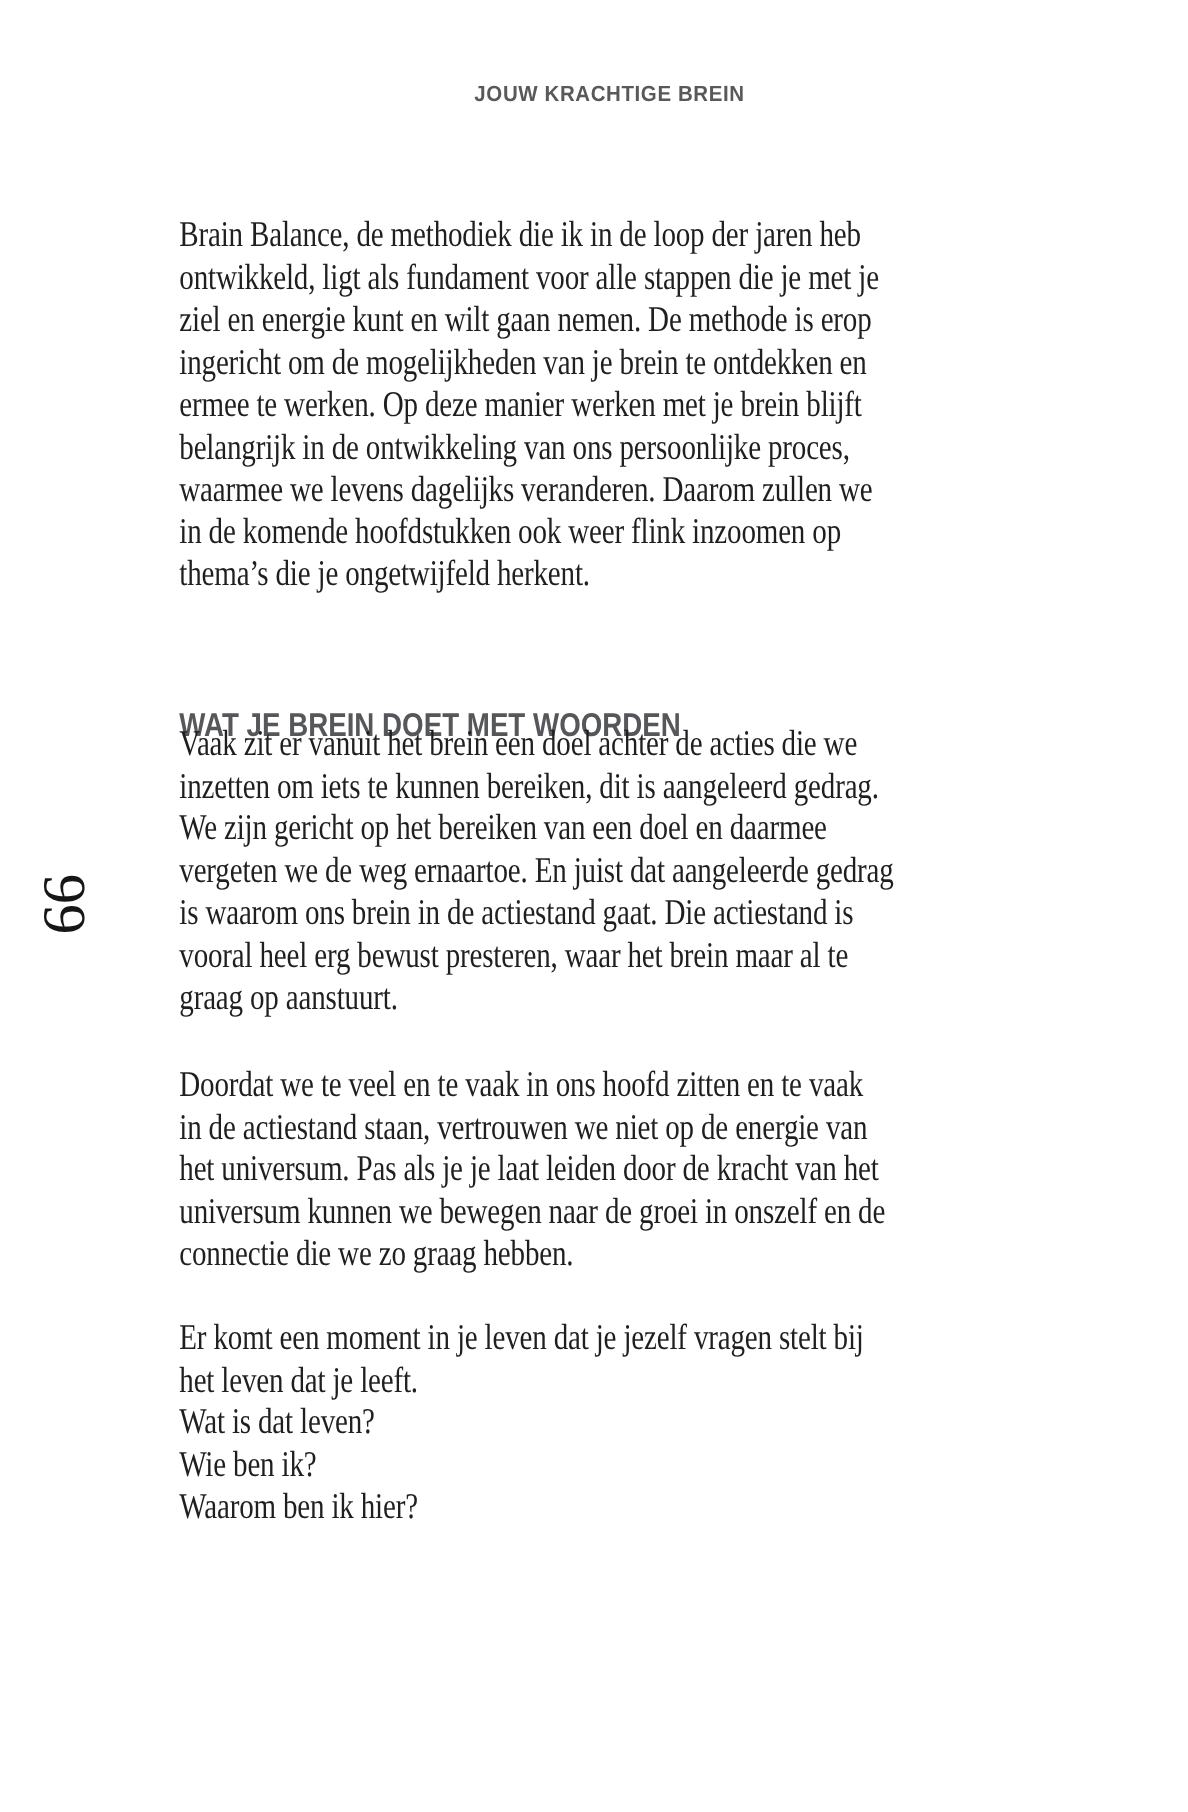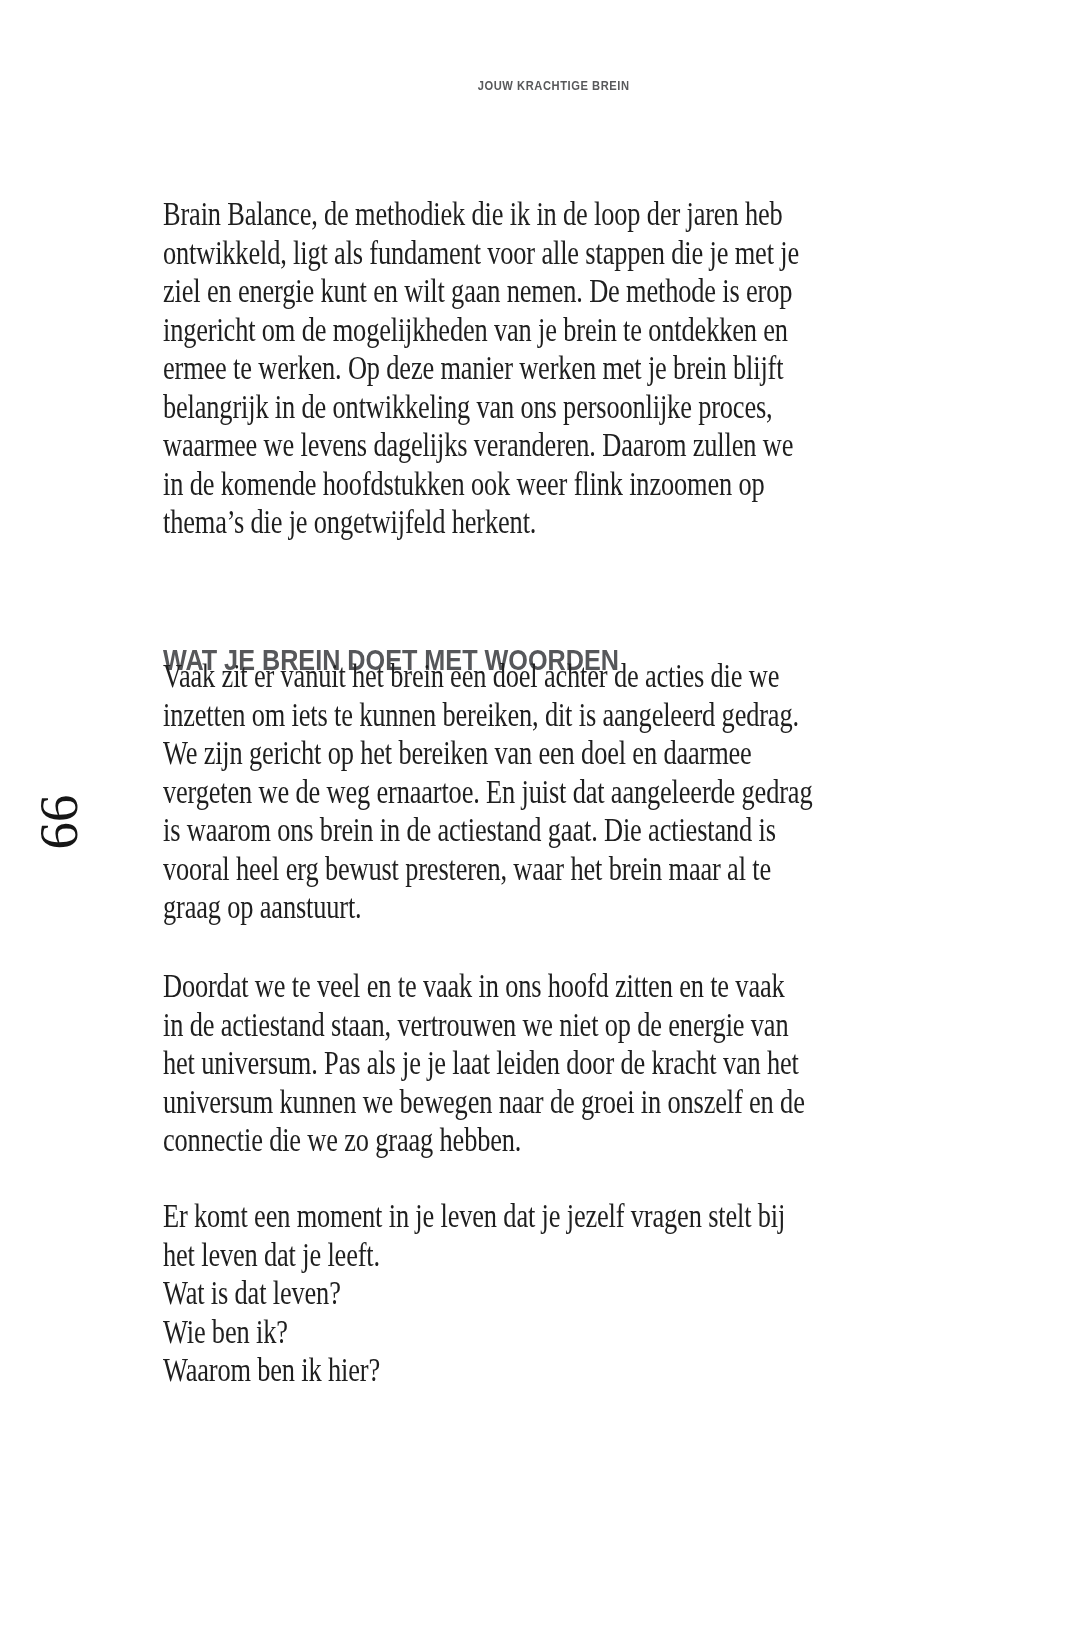--- a/index.html
+++ b/index.html
@@ -16,21 +16,21 @@
     font-family: "Liberation Serif", serif;
   }
   .running-head {
     position: absolute;
     top: 74px;
     left: 28px;
     right: 0;
     text-align: center;
     font-family: "Liberation Sans", sans-serif;
     font-weight: bold;
-    font-size: 12px;
+    font-size: 20px;
     line-height: 24px;
     color: #58595b;
   }
   .running-head .squeeze {
     display: inline-block;
     transform: scaleX(0.93);
     transform-origin: center top;
     letter-spacing: 0.6px;
   }
   .folio {

